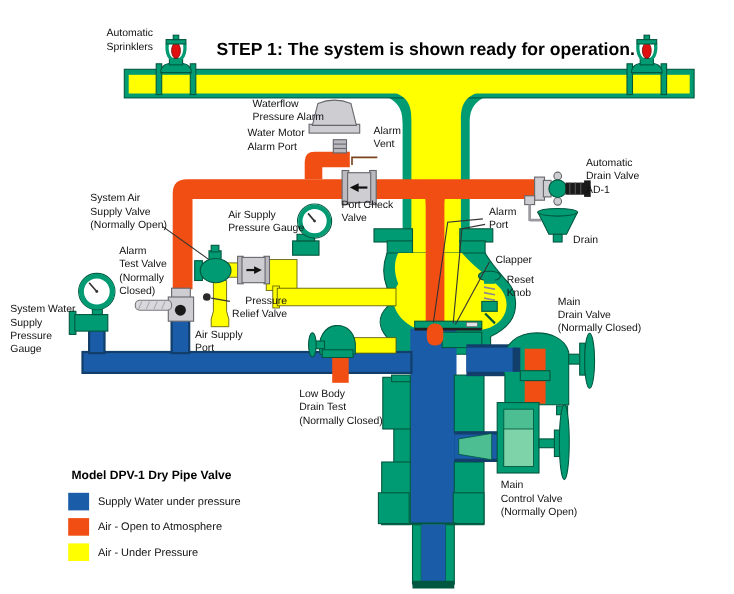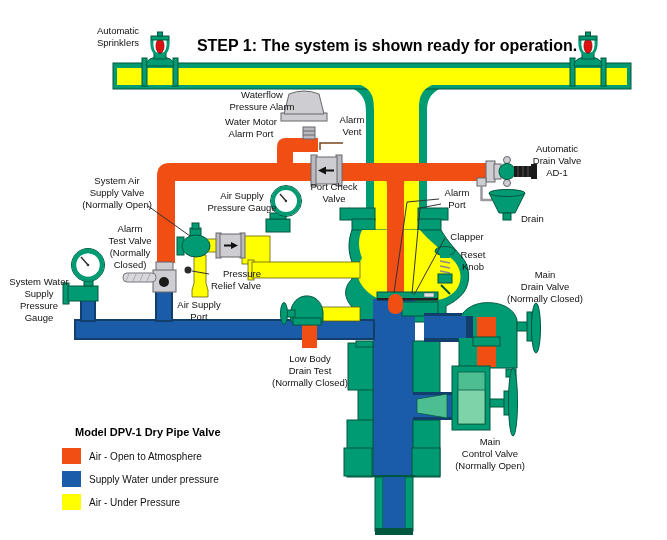--- a/index.html
+++ b/index.html
@@ -1,40 +1,40 @@
 <!DOCTYPE html>
 <html><head>
 <meta charset="utf-8">
 <style>
   html,body{margin:0;padding:0;background:#fff;}
   #stage{position:relative;width:667px;height:540px;background:#fff;overflow:hidden;
          font-family:"Liberation Sans",sans-serif;}
   #drawing{position:absolute;left:0;top:0;}
   .lbl{position:absolute;font-size:9.5px;line-height:12px;color:#111;
-       white-space:pre-line;text-align:center;transform:translateX(-50%);}
+       white-space:pre-line;text-align:left;transform:translateX(-50%);}
   .lbl.la{transform:none;text-align:right;}
   .ttl{position:absolute;font-size:16px;font-weight:bold;color:#000;
        transform:translateX(-50%);white-space:nowrap;}
   
   .gn{fill:#009B72;stroke:#00573F;stroke-width:1;}
   .gnf{fill:#009B72;}
   .gdk{fill:#00573F;}
   .yl{fill:#FFFF00;}
   .ylp{fill:#FFFF00;stroke:#55550a;stroke-width:0.75;}
   .or{fill:#F14E13;}
   .bl{fill:#1A5CA8;}
   .blp{fill:#1A5CA8;stroke:#123E6B;stroke-width:2;}
   .gr{fill:#CDCDD2;stroke:#66666C;stroke-width:1;}
   .gr2{fill:#B9B9BF;stroke:#66666C;stroke-width:1;}
   .lgn{fill:#7FD3A8;stroke:#00573F;stroke-width:0.75;}
   .mgn{fill:#4DBE92;stroke:#00573F;stroke-width:0.75;}
   .ldr{stroke:#333;stroke-width:1;fill:none;}
   
   .legend{position:absolute;left:62px;top:426px;}
-  .legend-title{font-size:11px;font-weight:bold;color:#000;margin:0 0 10px 13px;}
+  .legend-title{font-size:11px;font-weight:bold;color:#000;margin:0 0 10px 3px;}
   .legend-row{display:flex;align-items:center;margin-bottom:7px;height:16px;}
   .sw{display:inline-block;width:19px;height:16px;margin-right:8px;}
   .sw0{background:#1A5CA8;}
   .sw1{background:#F14E13;}
   .sw2{background:#FFFF00;}
   .legend-label{font-size:10px;color:#111;}
 </style>
 </head>
 <body>
 
@@ -303,26 +303,26 @@
 <div class="lbl" style="left:545px;top:269px">Main
 Drain Valve
 (Normally Closed)</div>
 <div class="lbl" style="left:490px;top:436px">Main
 Control Valve
 (Normally Open)</div>
 
 <div class="legend">
   <div class="legend-title">Model DPV-1 Dry Pipe Valve</div>
   <div class="legend-row">
+    <span class="sw sw0"></span>
+    <span class="legend-label">Supply Water under pressure</span>
+  </div>
+  <div class="legend-row">
     <span class="sw sw1"></span>
     <span class="legend-label">Air - Open to Atmosphere</span>
-  </div>
-  <div class="legend-row">
-    <span class="sw sw0"></span>
-    <span class="legend-label">Supply Water under pressure</span>
   </div>
   <div class="legend-row">
     <span class="sw sw2"></span>
     <span class="legend-label">Air - Under Pressure</span>
   </div>
 </div>
 
 </div>
 
 </body></html>

